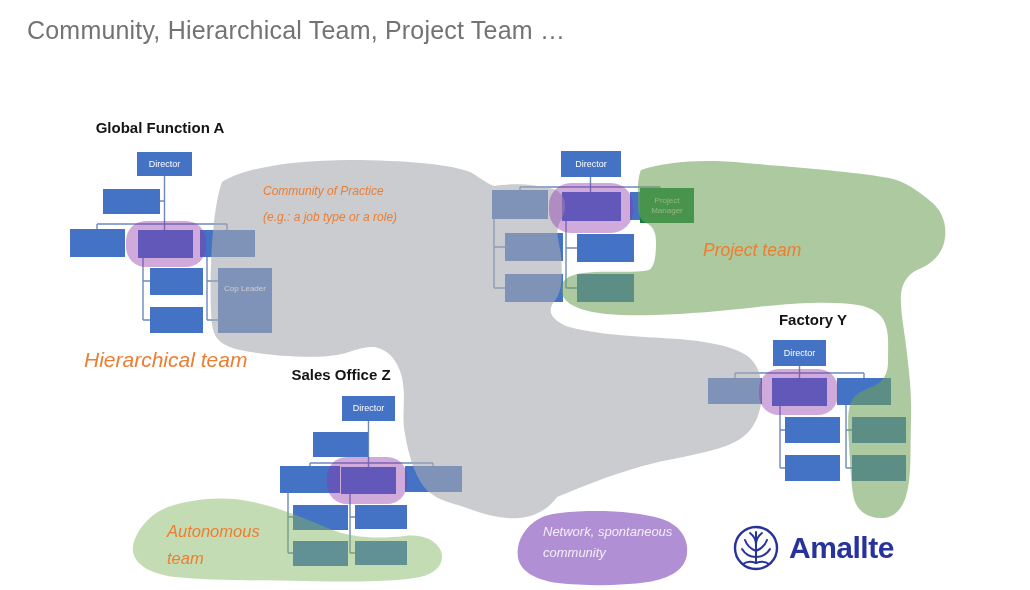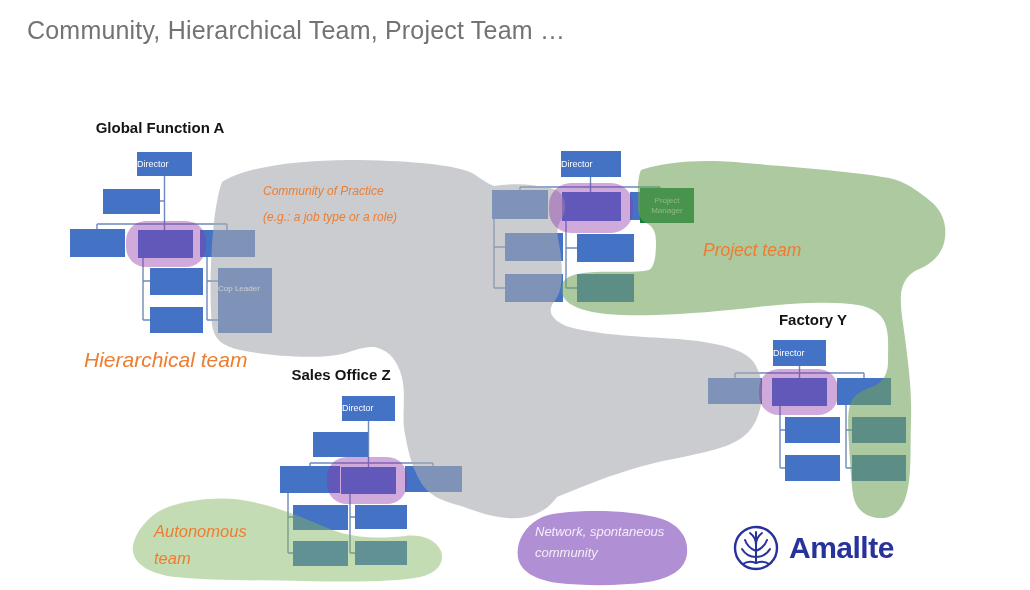--- a/index.html
+++ b/index.html
@@ -1,27 +1,27 @@
 <!DOCTYPE html>
 <html><head>
 <meta charset="utf-8">
 <style>
   html,body{margin:0;padding:0;background:#ffffff;}
   .stage{position:relative;width:1030px;height:590px;overflow:hidden;
          font-family:"Liberation Sans",sans-serif;background:#ffffff;}
   .slide-title{position:absolute;left:27px;top:16px;font-size:25px;letter-spacing:.2px;color:#737373;}
   .layer{position:absolute;left:0;top:0;pointer-events:none;}
   .bx{position:absolute;background:#4472C4;}
-  .bx.txt{color:#ffffff;display:flex;align-items:center;justify-content:flex-start;
+  .bx.txt{color:#ffffff;display:flex;align-items:center;justify-content:center;
           text-align:center;font-size:9px;line-height:1.15;}
   .bx.teal{background:#15803d;color:#bed3c2;font-size:8px;}
   .chart-title{position:absolute;font-size:15px;font-weight:bold;color:#141414;text-align:center;}
   .ann{position:absolute;font-style:italic;color:#ED7D31;}
   .ann .ln{display:block;}
-  .net-label{position:absolute;font-style:italic;color:#f3eef8;font-size:13px;line-height:21px;}
+  .net-label{position:absolute;font-style:italic;color:#f3eef8;font-size:13px;line-height:21px;margin-left:8px;}
   .logo{position:absolute;left:731px;top:523px;display:flex;align-items:center;}
   .logo-word{font-size:30px;font-weight:bold;color:#27339b;margin-left:8px;letter-spacing:-.5px;}
 </style>
 </head>
 <body>
 
 <div class="stage">
 
   <div class="slide-title">Community, Hierarchical Team, Project Team …</div>
 
@@ -125,21 +125,21 @@
          C 620 586, 585 586, 558 583 C 536 580, 521 572, 518 558 C 516 544, 522 531, 534 522
          C 542 516, 550 514, 560 513 Z"></path>
   </svg>
 
   <div class="ann" style="left:263px;top:178px;font-size:12px;line-height:26px;">
     <span class="ln">Community of Practice</span>
     <span class="ln">(e.g.: a job type or a role)</span>
   </div>
   <div class="ann" style="left:84px;top:348px;font-size:21px;">Hierarchical team</div>
   <div class="ann" style="left:703px;top:240px;font-size:17.5px;">Project team</div>
-  <div class="ann" style="left:154px;top:518px;font-size:16.5px;line-height:27px;">
+  <div class="ann" style="left:167px;top:518px;font-size:16.5px;line-height:27px;">
     <span class="ln">Autonomous</span>
     <span class="ln">team</span>
   </div>
   <div class="net-label" style="left:535px;top:521px;">
     <span class="ln" style="display:block;">Network, spontaneous</span>
     <span class="ln" style="display:block;">community</span>
   </div>
 
   <div class="logo">
     <svg width="50" height="50" viewBox="-25 -25 50 50">

